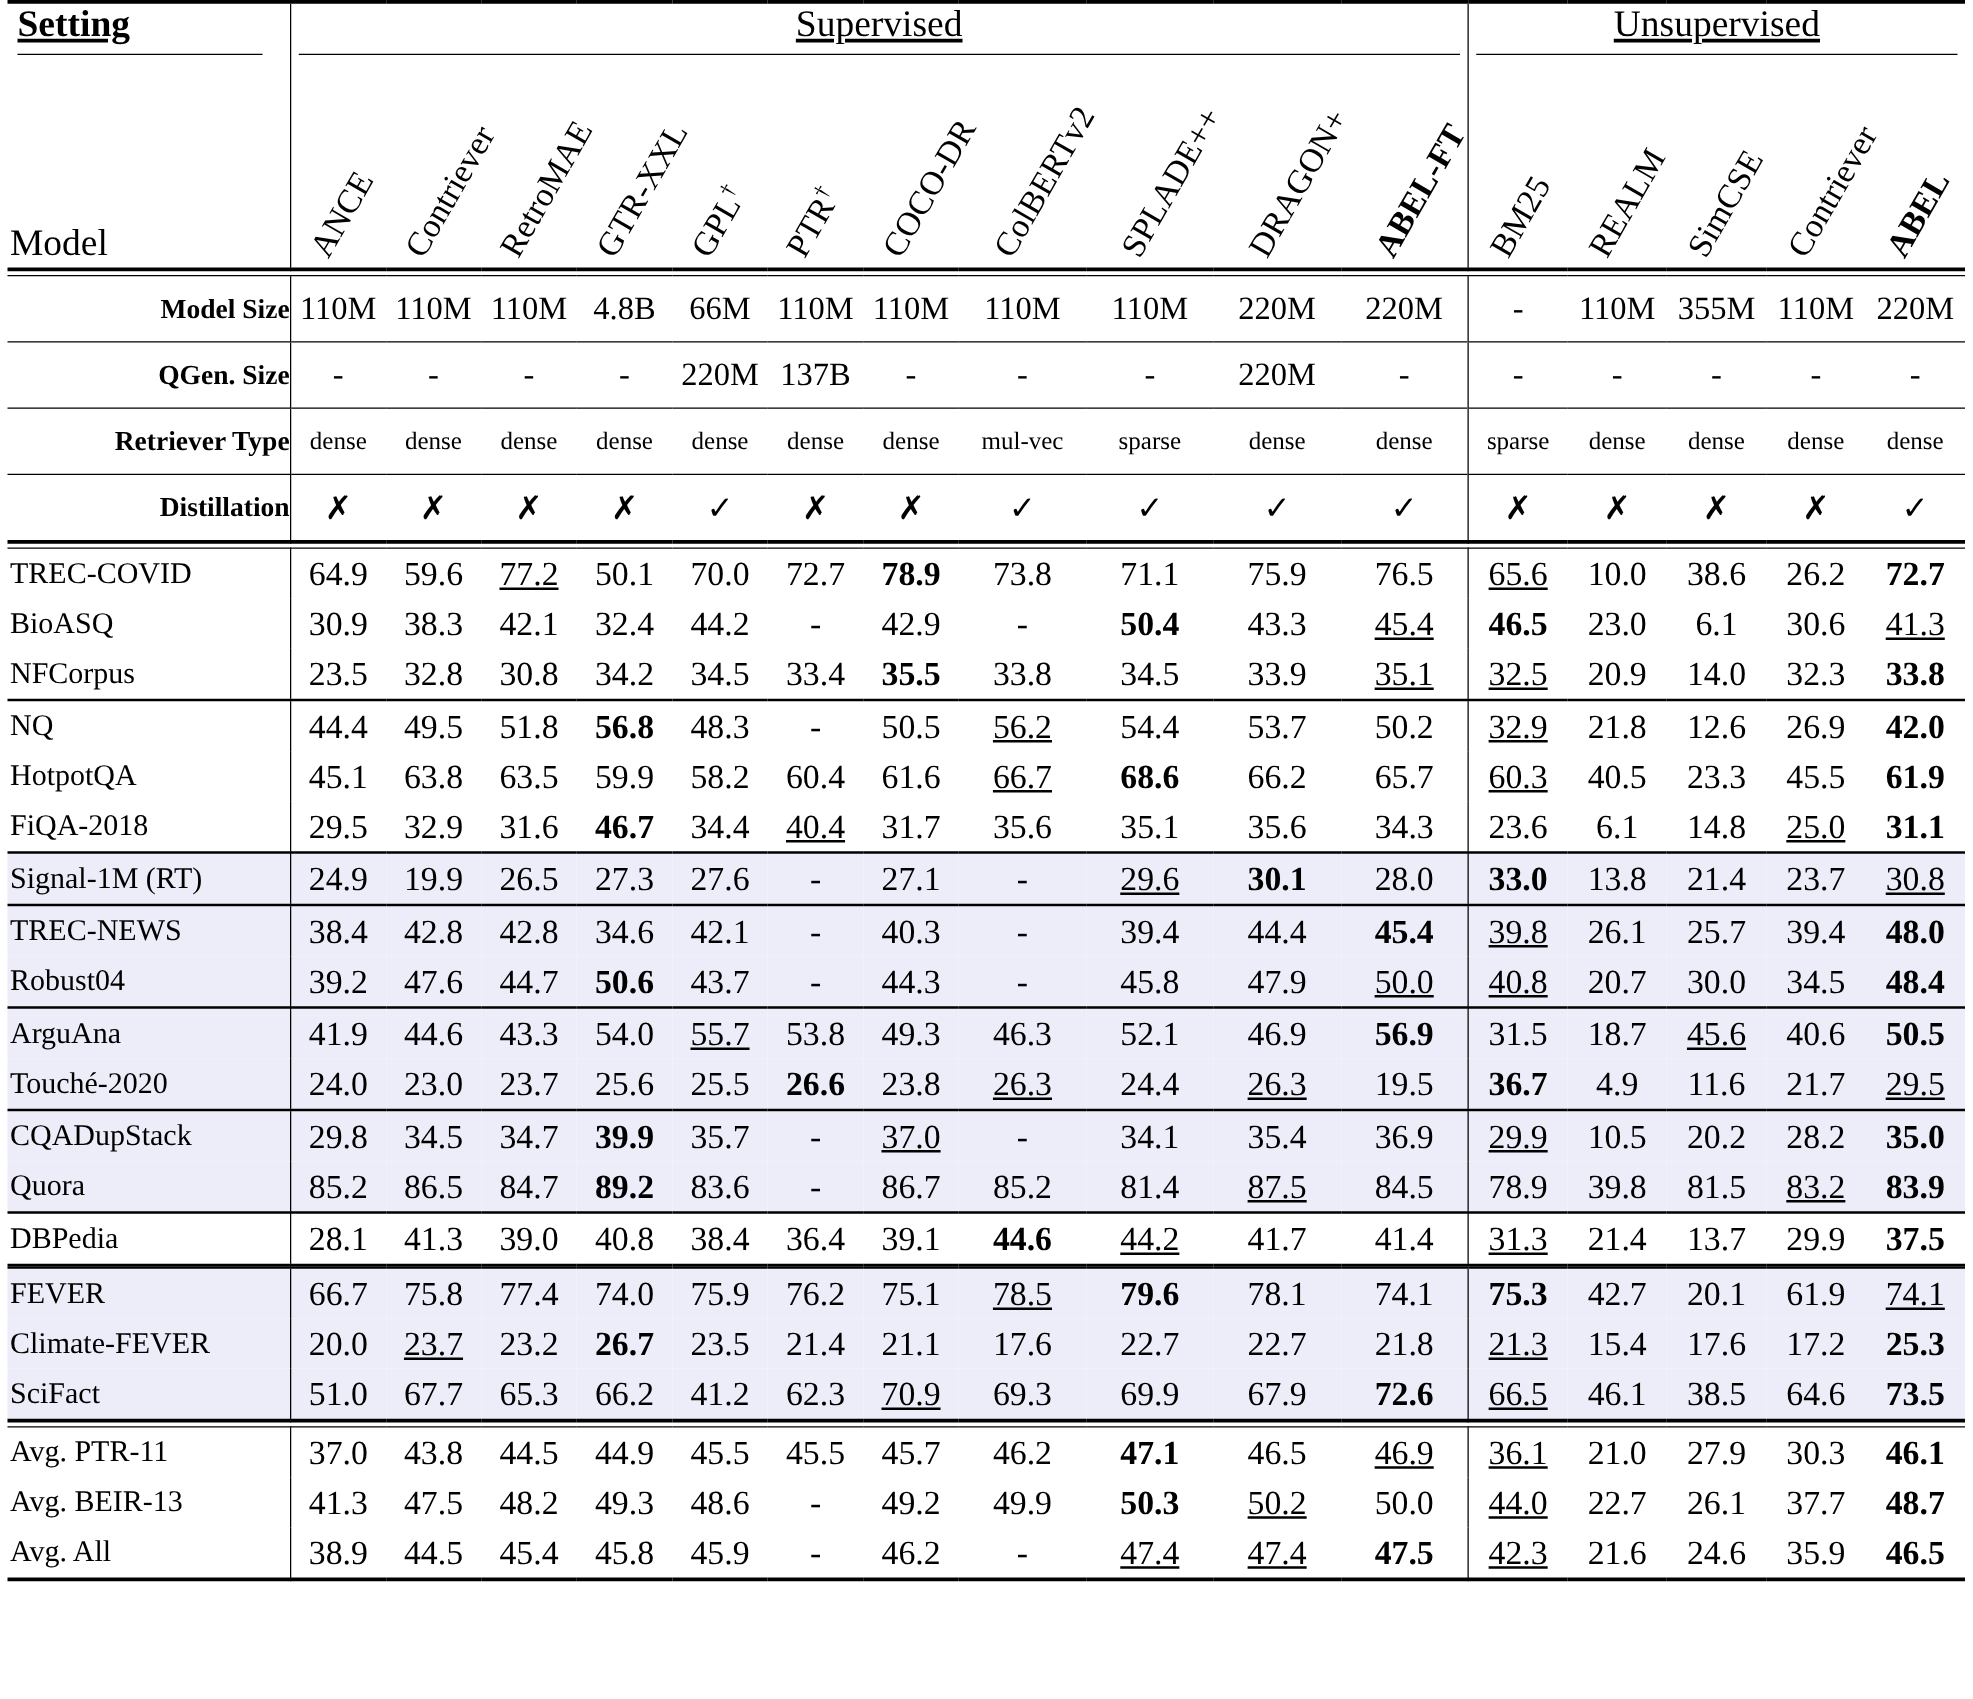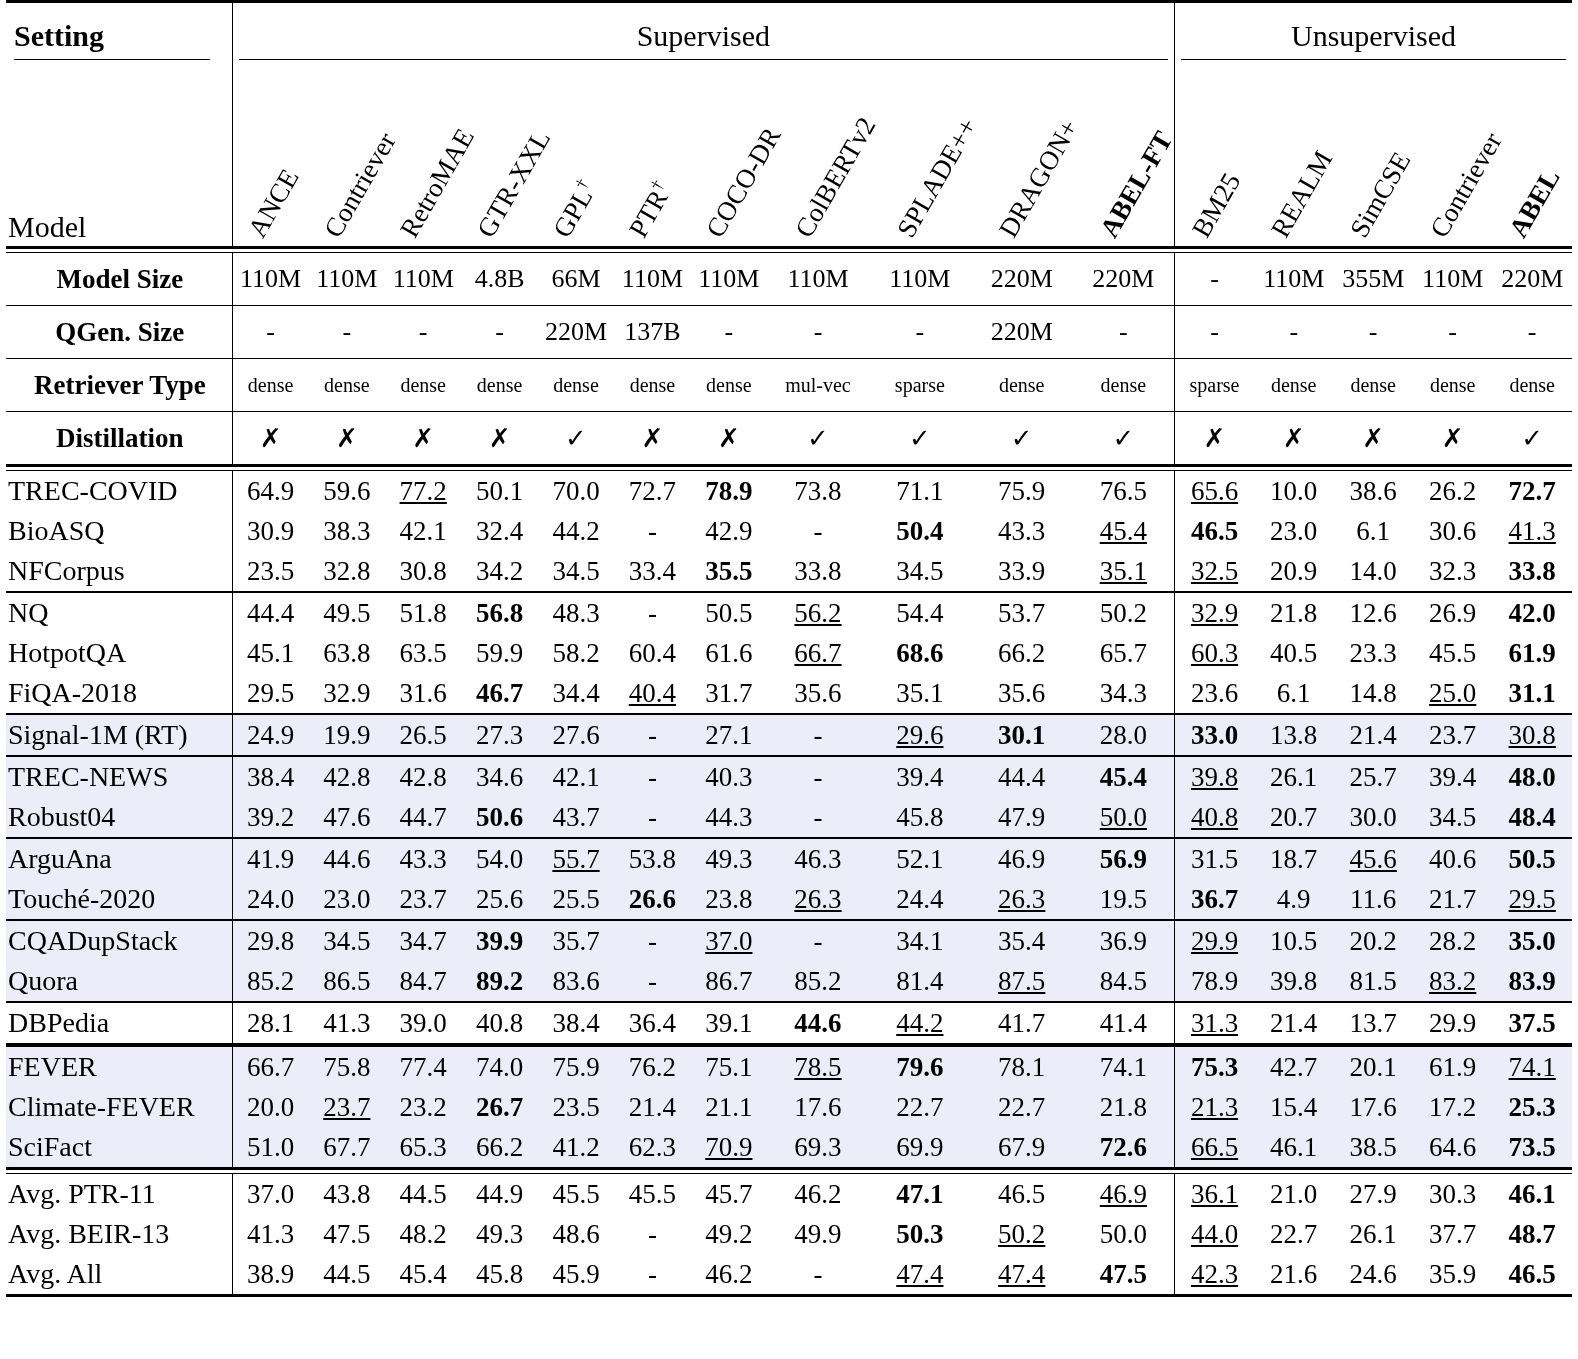--- a/index.html
+++ b/index.html
@@ -53,21 +53,22 @@
 
   
   .grouphead {
     font-size: 30px;
     padding-bottom: 2px;
   }
   .grouphead .underlined {
     display: block;
     border-bottom: 1.6px solid #000;
     padding: 0 0 6px 0;
-    margin: 16px 6px;
+    margin: 0 6px;
+    text-decoration: underline;
   }
   .setting-cell {
     text-align: left;
     font-weight: bold;
     font-size: 30px;
     padding-left: 2px;
   }
   .setting-cell .underlined {
     display: inline-block;
     border-bottom: 1.6px solid #000;
@@ -102,33 +103,33 @@
   }
   .rot > span.sc {
     font-weight: bold;
     font-variant: small-caps;
   }
   .rot > span sup { font-size: 0.62em; vertical-align: super; }
 
   
   .meta td { height: 52px; font-size: 26px; }
   .meta .rowlab {
-    text-align: center;
+    text-align: right;
     font-weight: bold;
-    font-size: 27px;
+    font-size: 22px;
     padding-left: 2px;
   }
   .meta-sm td { font-size: 20px; }
   .tick  { font-size: 27px; }
 
   
   tr.data td { height: 40px; font-size: 27px; }
   tr.data .rowlab {
     text-align: left;
-    font-size: 28px;
+    font-size: 24px;
     padding-left: 2px;
     font-weight: normal;
   }
   tr.shaded td { background: #ecedf8; }
   .b  { font-weight: bold; }
   .u  { text-decoration: underline; text-underline-offset: 2px; text-align: center; }
 
   
   .rule-bottom td { border-top: 3px solid #000; height: 0; font-size: 0; line-height: 0; }
 </style>

